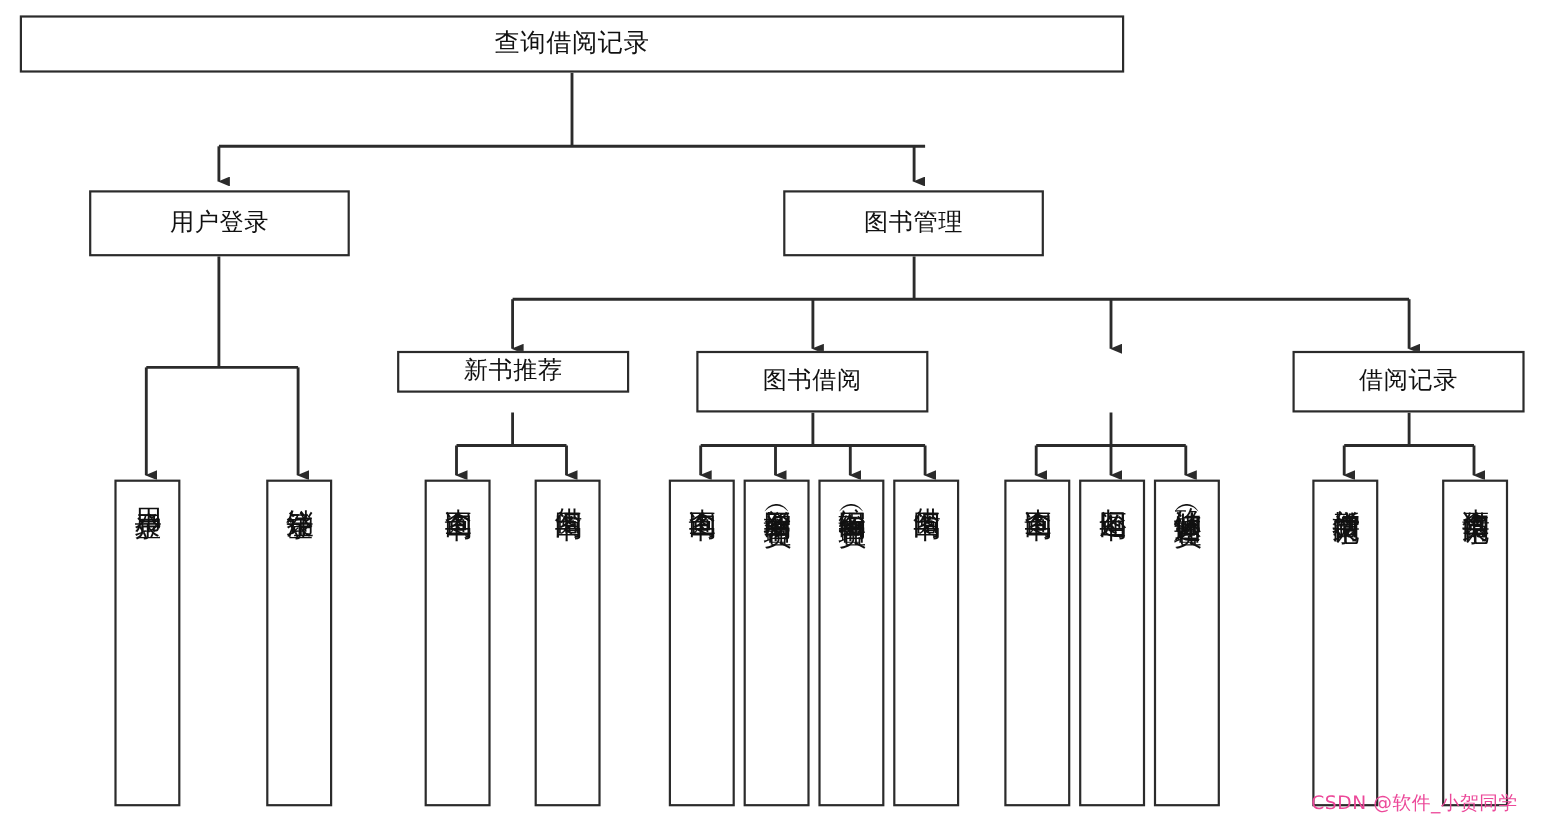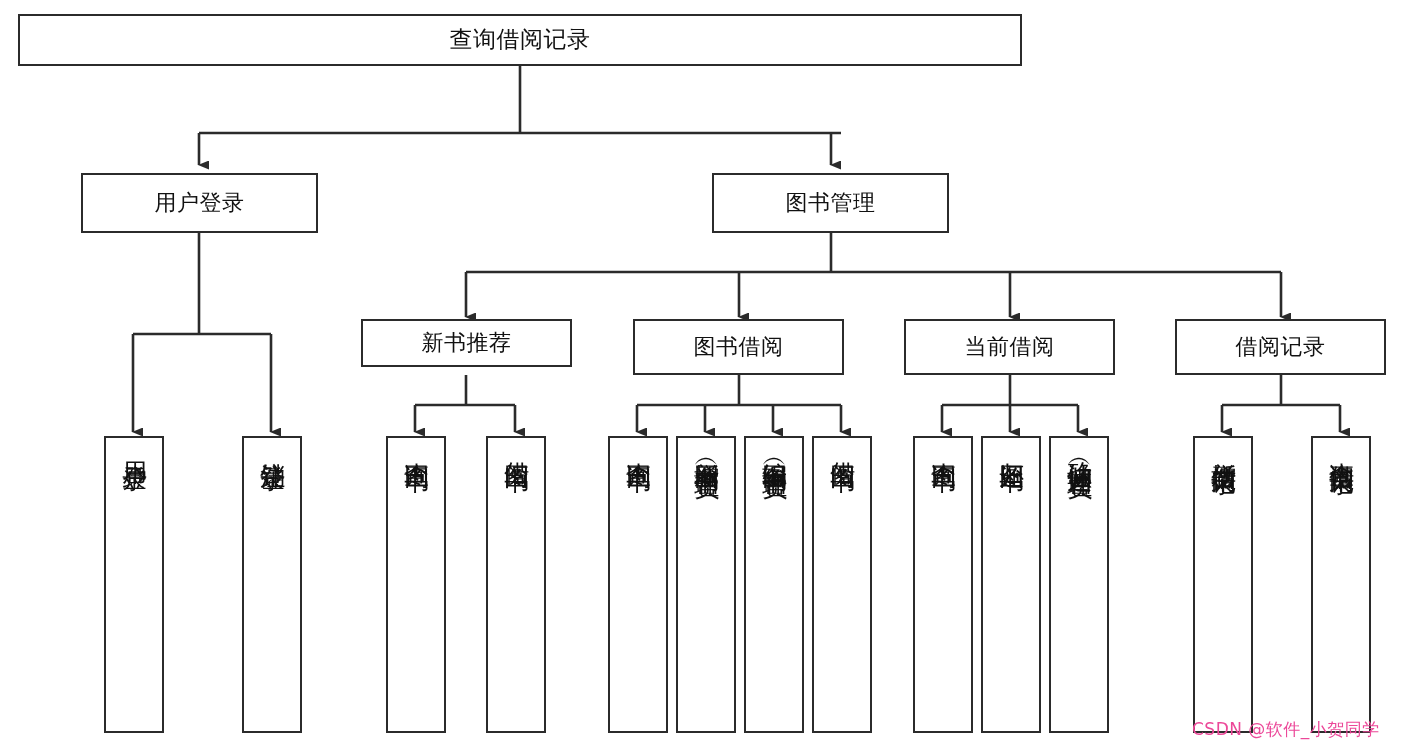--- a/index.html
+++ b/index.html
@@ -131,31 +131,28 @@
   </div>
 
   <div class="node h" style="left:81px; top:173px; width:237px; height:60px;">
     <span class="hlabel">用户登录</span>
   </div>
 
   <div class="node h" style="left:712px; top:173px; width:237px; height:60px;text-align:center;">
     <span class="hlabel">图书管理</span>
   </div>
 
-  <div class="node h" style="left:361px; top:319px; width:211px; height:48px;">
+  <div class="node h" style="left:361px; top:319px; width:211px; height:38px;">
     <span class="hlabel">新书推荐</span>
   </div>
 
   <div class="node h" style="left:633px; top:319px; width:211px; height:56px;">
     <span class="hlabel">图书借阅</span>
   </div>
 
-  <div class="node h" style="left:904px; top:319px; width:211px; height:56px;">
-    <span class="hlabel">当前借阅</span>
-  </div>
 
   <div class="node h" style="left:1175px; top:319px; width:211px; height:56px;">
     <span class="hlabel">借阅记录</span>
   </div>
 
   <div class="node v" style="left:104px; top:436px; width:60px; height:297px;">
     <span class="vlabel">用户登录</span>
   </div>
 
   <div class="node v" style="left:242px; top:436px; width:60px; height:297px;">

